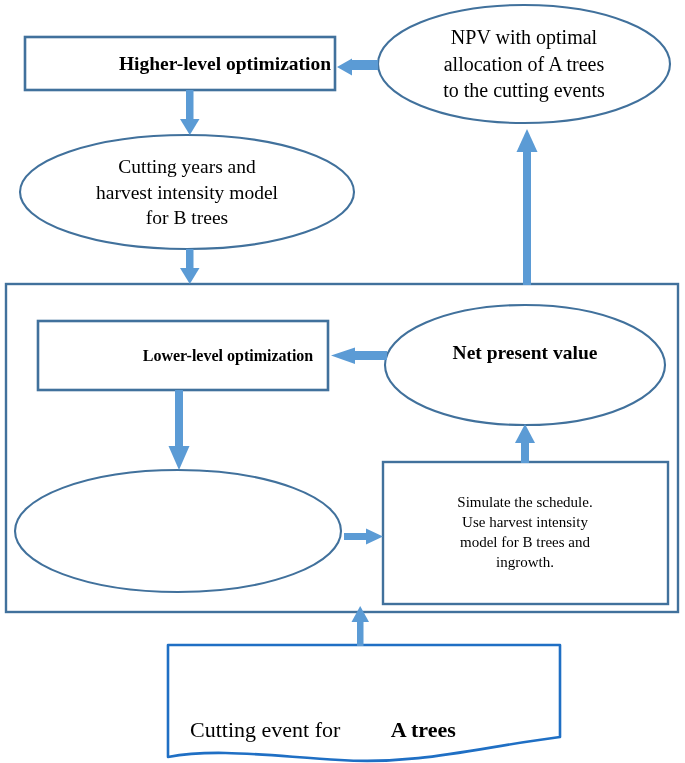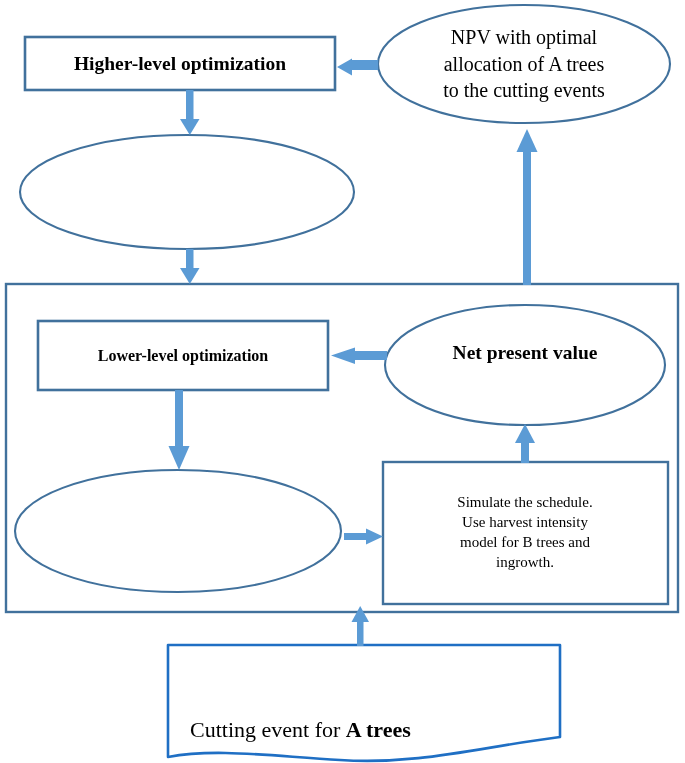--- a/index.html
+++ b/index.html
@@ -29,20 +29,21 @@
     justify-content: center;
     text-align: center;
     color: #000000;
     font-family: "Liberation Serif", "DejaVu Serif", serif;
     line-height: 1.32;
     pointer-events: none;
     white-space: pre-line;
   }
   .lbl-bold {
     font-weight: bold;
+    padding-left: 45px;
   }
   .lbl-doc {
     align-items: flex-start;
     justify-content: flex-start;
     text-align: left;
     line-height: 2.25;
   }
 </style>
 </head>
 <body>
@@ -117,20 +118,23 @@
     </g>
 
   </svg>
 
   <div class="node-label lbl-bold" style="left:25px; top:37px; width:310px; height:53px; font-size:19.5px;">Higher-level optimization</div>
 
   <div class="node-label" style="left:396px; top:10px; width:256px; height:108px; font-size:20px;">NPV with optimal
 allocation of A trees
 to the cutting events</div>
 
+  <div class="node-label" style="left:36px; top:140px; width:302px; height:105px; font-size:19.5px;">Cutting years and
+harvest intensity model
+for B trees</div>
 
   <div class="node-label lbl-bold" style="left:38px; top:321px; width:290px; height:69px; font-size:16px;">Lower-level optimization</div>
 
   <div class="node-label" style="left:410px; top:328px; width:230px; height:50px; font-size:19.5px;font-weight:bold;">Net present value</div>
 
 
   <div class="node-label" style="left:392px; top:472px; width:266px; height:122px; font-size:15px;">Simulate the schedule.
 Use harvest intensity
 model for B trees and
 ingrowth.</div>

